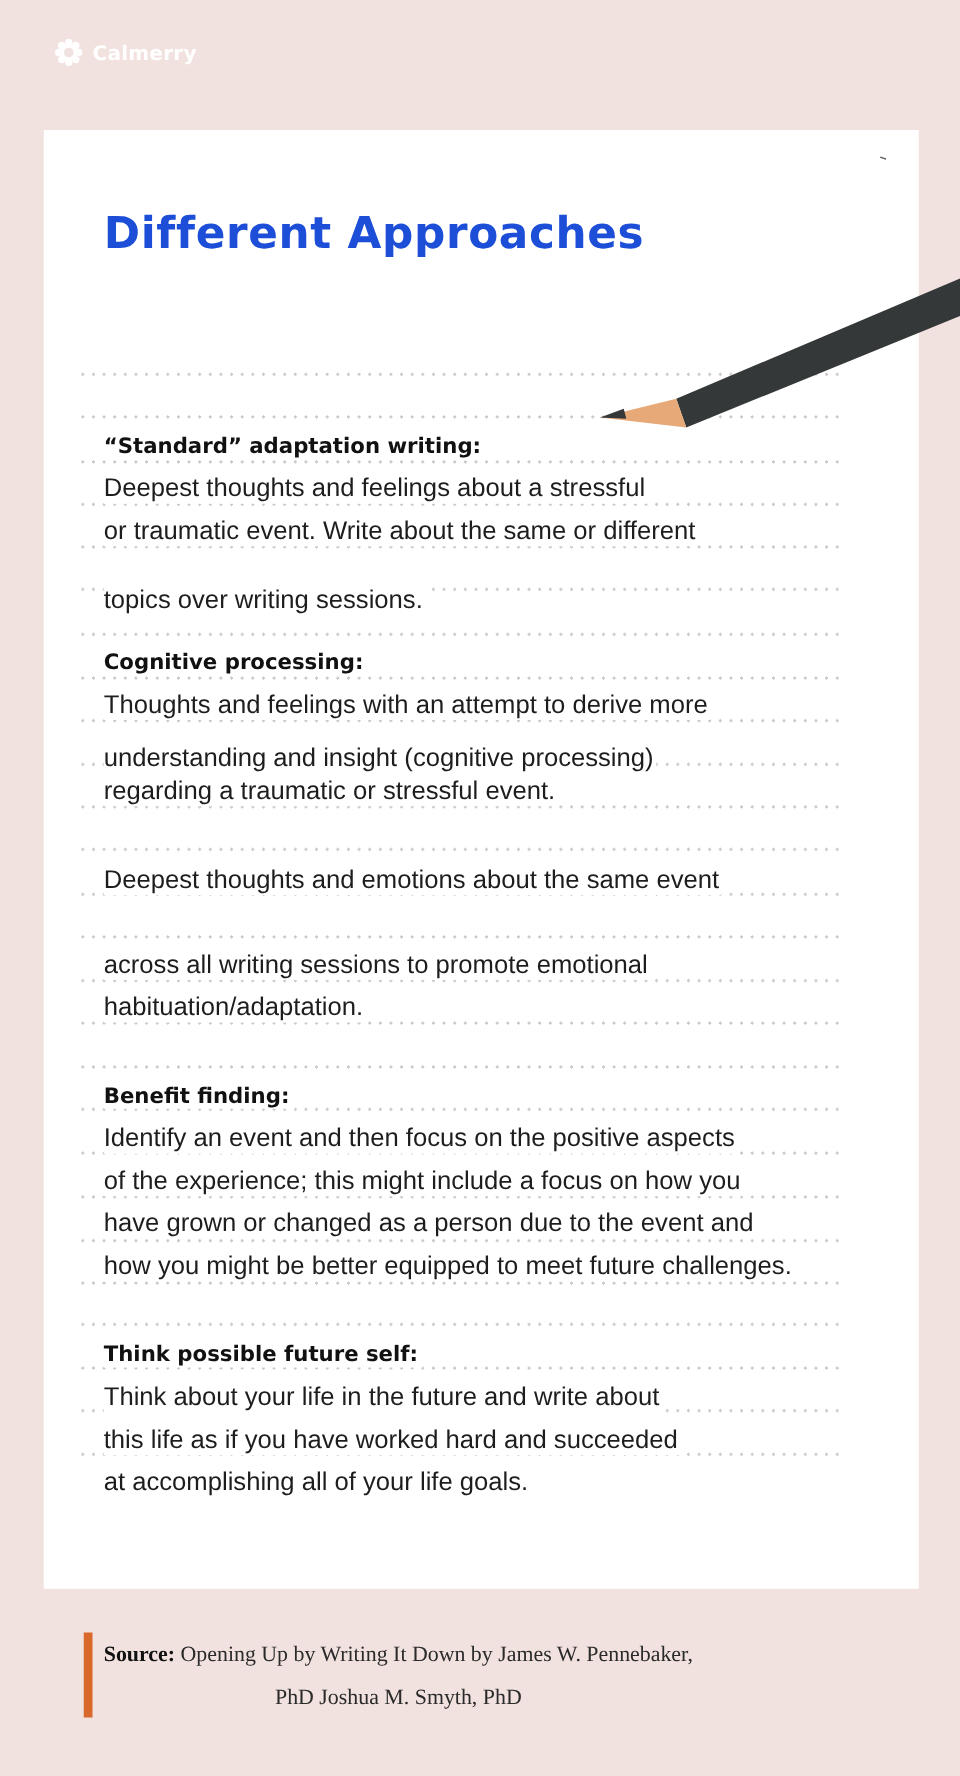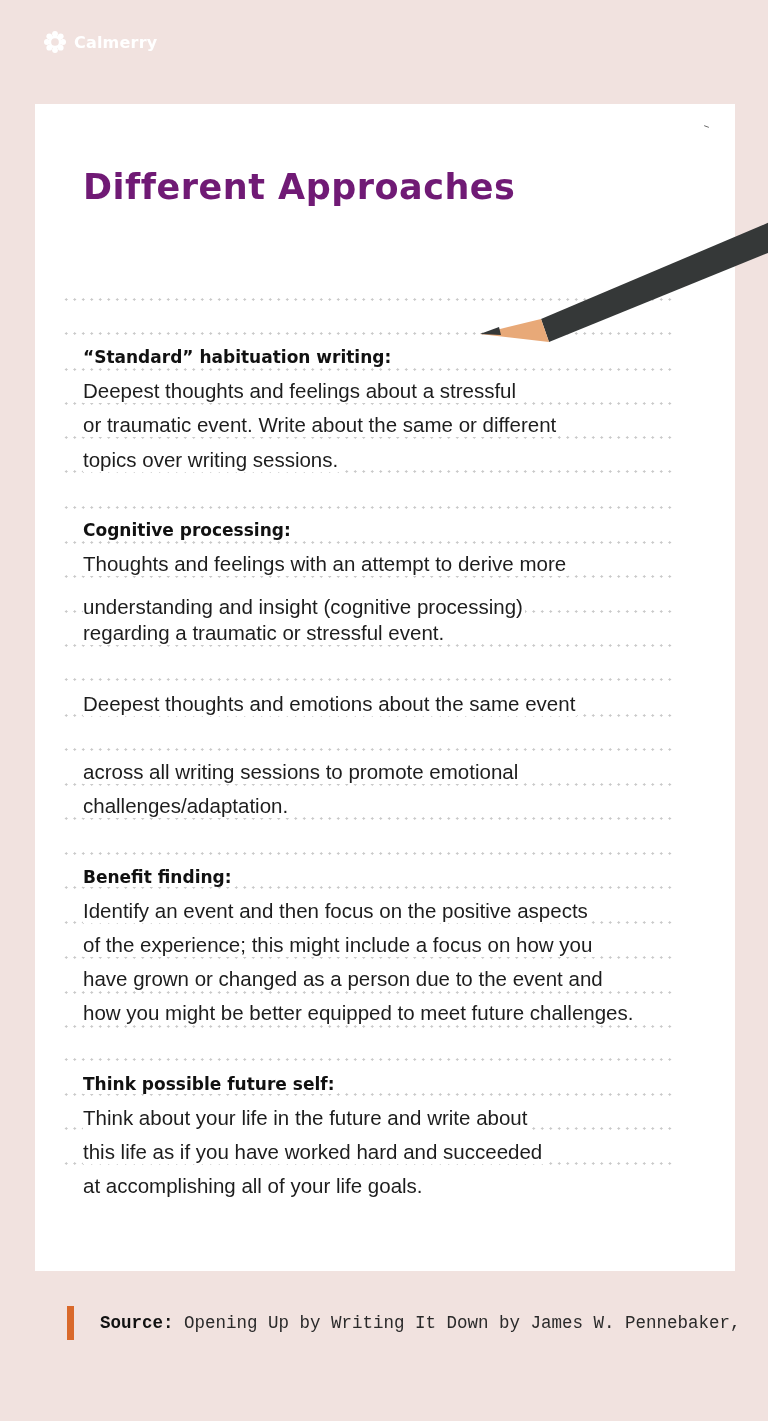--- a/index.html
+++ b/index.html
@@ -58,22 +58,22 @@
     position: absolute; left: 48px;
     font-family: "Liberation Sans", sans-serif;
     font-size: 20.5px; line-height: 24px;
     color: #1d1d1d;
     white-space: nowrap;
     background: #fff; padding-right: 2px;
   }
   .source {
     position: absolute; left: 67px; top: 1306px;
     border-left: 7px solid;
-    padding-left: 26px;
-    font-family: Liberation Mono, monospace;
+    padding-left: 9px;
+    font-family: Liberation Serif, serif;
     font-size: 17.5px; line-height: 34px;
     color: #2a2a2a;
     text-align: center;
   }
   .source b { font-weight: bold; color: #111; }
 </style>
 </head>
 <body>
 
 <div class="logo">
@@ -90,21 +90,21 @@
       <circle cx="12" cy="12" r="7"></circle>
     </g>
     <circle cx="12" cy="12" r="4.2" fill="#f1e2df"></circle>
   </svg>
   <span class="logo-text">Calmerry</span>
 </div>
 
 <div class="card">
   <div class="tick"></div>
 
-  <h1 class="title" style="color:#701a75">
+  <h1 class="title" style="color:#1d4ed8">
     <span>Different Approaches</span>
   </h1>
 
   <div>
     <div class="dotline" style="top:194px"></div>
     <div class="dotline" style="top:228px"></div>
     <div class="dotline" style="top:264px"></div>
     <div class="dotline" style="top:298px"></div>
     <div class="dotline" style="top:332px"></div>
     <div class="dotline" style="top:366px"></div>
@@ -130,38 +130,38 @@
     <div class="dotline" style="top:1058px"></div>
   </div>
 
   <svg class="pencil" viewBox="0 0 295 130">
     <polygon points="66,107 295,10 305,36 74,130" fill="#353838"></polygon>
     <polygon points="66,107 74,130 5,122" fill="#e8a978"></polygon>
     <polygon points="5,122 24,115 26,123" fill="#353838"></polygon>
   </svg>
 
   <div>
-    <div class="sec-h" style="top:243px">“Standard” habituation writing:</div>
+    <div class="sec-h" style="top:243px">“Standard” adaptation writing:</div>
     <div class="sec-l" style="top:275px">Deepest thoughts and feelings about a stressful</div>
     <div class="sec-l" style="top:309px">or traumatic event. Write about the same or different</div>
-    <div class="sec-l" style="top:344px">topics over writing sessions.</div>
+    <div class="sec-l" style="top:364px">topics over writing sessions.</div>
   </div>
 
   <div>
     <div class="sec-h" style="top:416px">Cognitive processing:</div>
     <div class="sec-l" style="top:448px">Thoughts and feelings with an attempt to derive more</div>
     <div class="sec-l" style="top:491px">understanding and insight (cognitive processing)</div>
     <div class="sec-l" style="top:517px">regarding a traumatic or stressful event.</div>
   </div>
 
   <div>
     <div class="sec-h" style="top:590px">Exposure:</div>
     <div class="sec-l" style="top:588px">Deepest thoughts and emotions about the same event</div>
     <div class="sec-l" style="top:656px">across all writing sessions to promote emotional</div>
-    <div class="sec-l" style="top:690px">challenges/adaptation.</div>
+    <div class="sec-l" style="top:690px">habituation/adaptation.</div>
   </div>
 
   <div>
     <div class="sec-h" style="top:763px">Benefit finding:</div>
     <div class="sec-l" style="top:795px">Identify an event and then focus on the positive aspects</div>
     <div class="sec-l" style="top:829px">of the experience; this might include a focus on how you</div>
     <div class="sec-l" style="top:863px">have grown or changed as a person due to the event and</div>
     <div class="sec-l" style="top:897px">how you might be better equipped to meet future challenges.</div>
   </div>
 
@@ -171,13 +171,14 @@
     <div class="sec-l" style="top:1036px">this life as if you have worked hard and succeeded</div>
     <div class="sec-l" style="top:1070px">at accomplishing all of your life goals.</div>
   </div>
 </div>
 
 <div class="source" style="border-color:#d9692b">
   <div>
     <b>Source:</b>
     <span>Opening Up by Writing It Down  by James W. Pennebaker,</span>
   </div>
+  <div>PhD Joshua M. Smyth, PhD</div>
 </div>
 
 </body></html>

